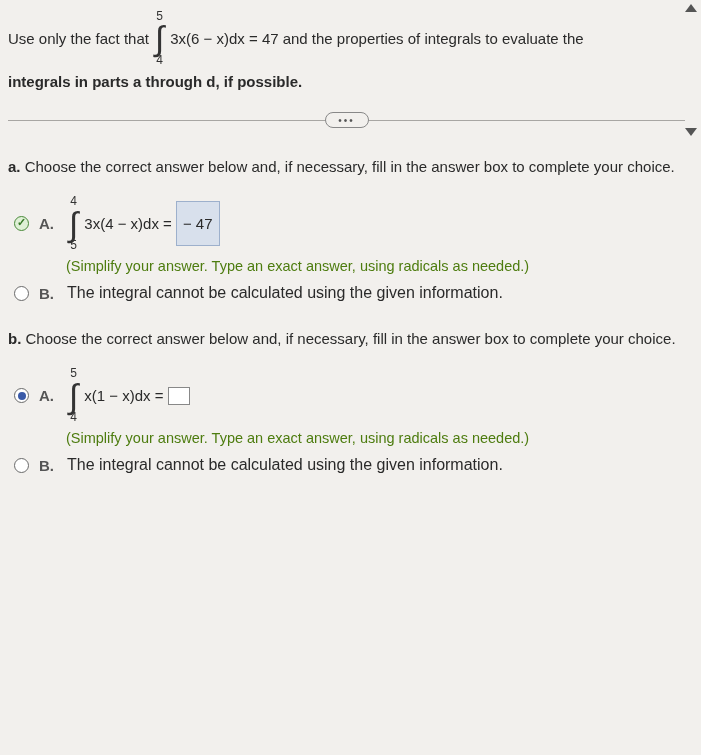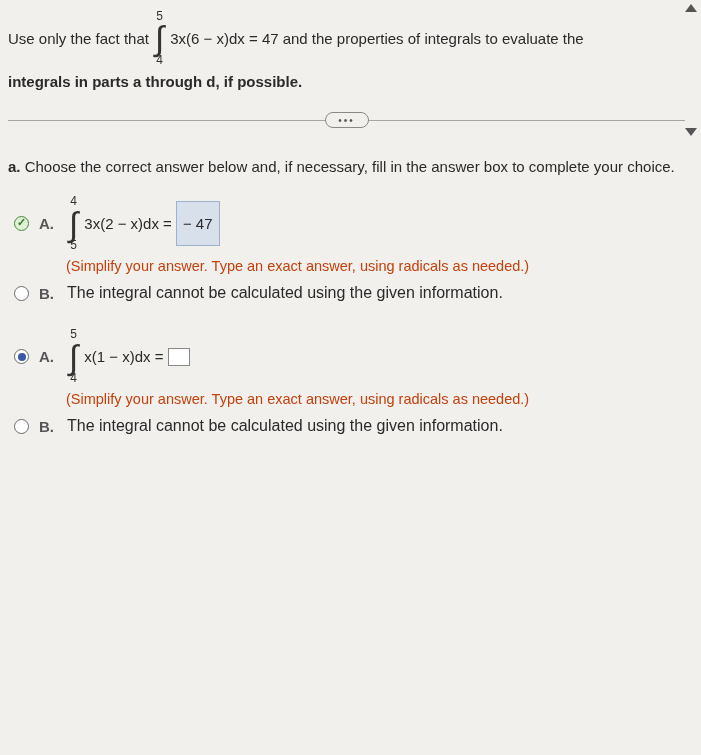--- a/index.html
+++ b/index.html
@@ -155,21 +155,21 @@
       width: 22px;
       height: 18px;
       display: inline-block;
       vertical-align: middle;
     }
     .hint {
       font-size: 14.5px;
       margin-left: 58px;
       margin-top: 4px;
       margin-bottom: 10px;
-      color: #c2410c;
+      color: #4d7c0f;
     }
     .choice-text {
       font-size: 16px;
     }
     .scroll-up {
       position: absolute;
       top: 4px; right: 4px;
       width: 0; height: 0;
       border-left: 6px solid transparent;
       border-right: 6px solid transparent;
@@ -218,34 +218,37 @@
 
     <div class="choice-row">
       <span class="radio correct"></span>
       <span class="choice-label">A.</span>
       <span class="choice-body">
         <span class="integral-block">
           <span class="integral-limit">4</span>
           <span class="integral-sym">∫</span>
           <span class="integral-limit">5</span>
         </span>
-        <span>3x(2 − x)dx =</span>
+        <span>3x(4 − x)dx =</span>
         <span class="answer-box">− 47</span>
       </span>
     </div>
     <div class="hint">(Simplify your answer. Type an exact answer, using radicals as needed.)</div>
 
     <div class="choice-row">
       <span class="radio"></span>
       <span class="choice-label">B.</span>
       <span class="choice-text">The integral cannot be calculated using the given information.</span>
     </div>
   </div>
 
   <div class="section">
+    <div class="section-prompt">
+      <b>b.</b><span> Choose the correct answer below and, if necessary, fill in the answer box to complete your choice.</span>
+    </div>
 
     <div class="choice-row">
       <span class="radio filled"></span>
       <span class="choice-label">A.</span>
       <span class="choice-body">
         <span class="integral-block">
           <span class="integral-limit">5</span>
           <span class="integral-sym">∫</span>
           <span class="integral-limit">4</span>
         </span>

